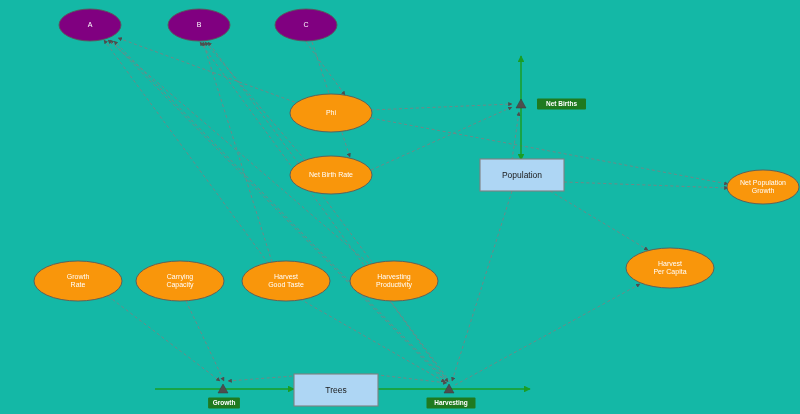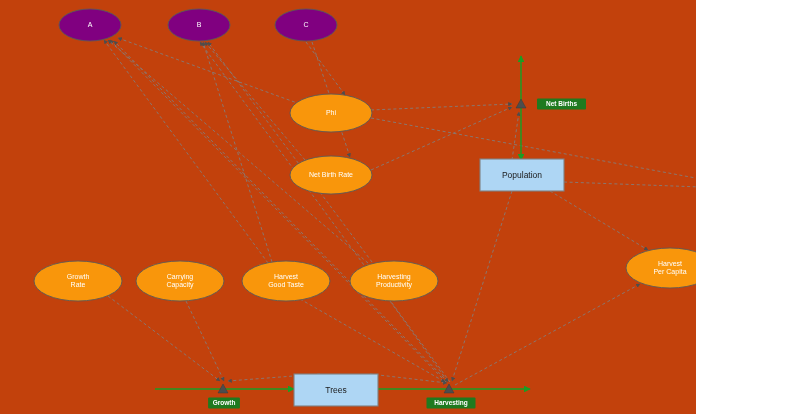--- a/index.html
+++ b/index.html
@@ -2,23 +2,23 @@
 <html><head>
 <meta charset="utf-8">
 <style>
   html, body {
     margin: 0;
     padding: 0;
     background: #ffffff;
   }
   #canvas {
     position: relative;
-    width: 696px;
+    width: 800px;
     height: 414px;
-    background: #c2410c;
+    background: #14b8a6;
     overflow: hidden;
     font-family: "Liberation Sans", sans-serif;
   }
   #diagram-svg {
     position: absolute;
     top: 0;
     left: 0;
     width: 800px;
     height: 414px;
   }

